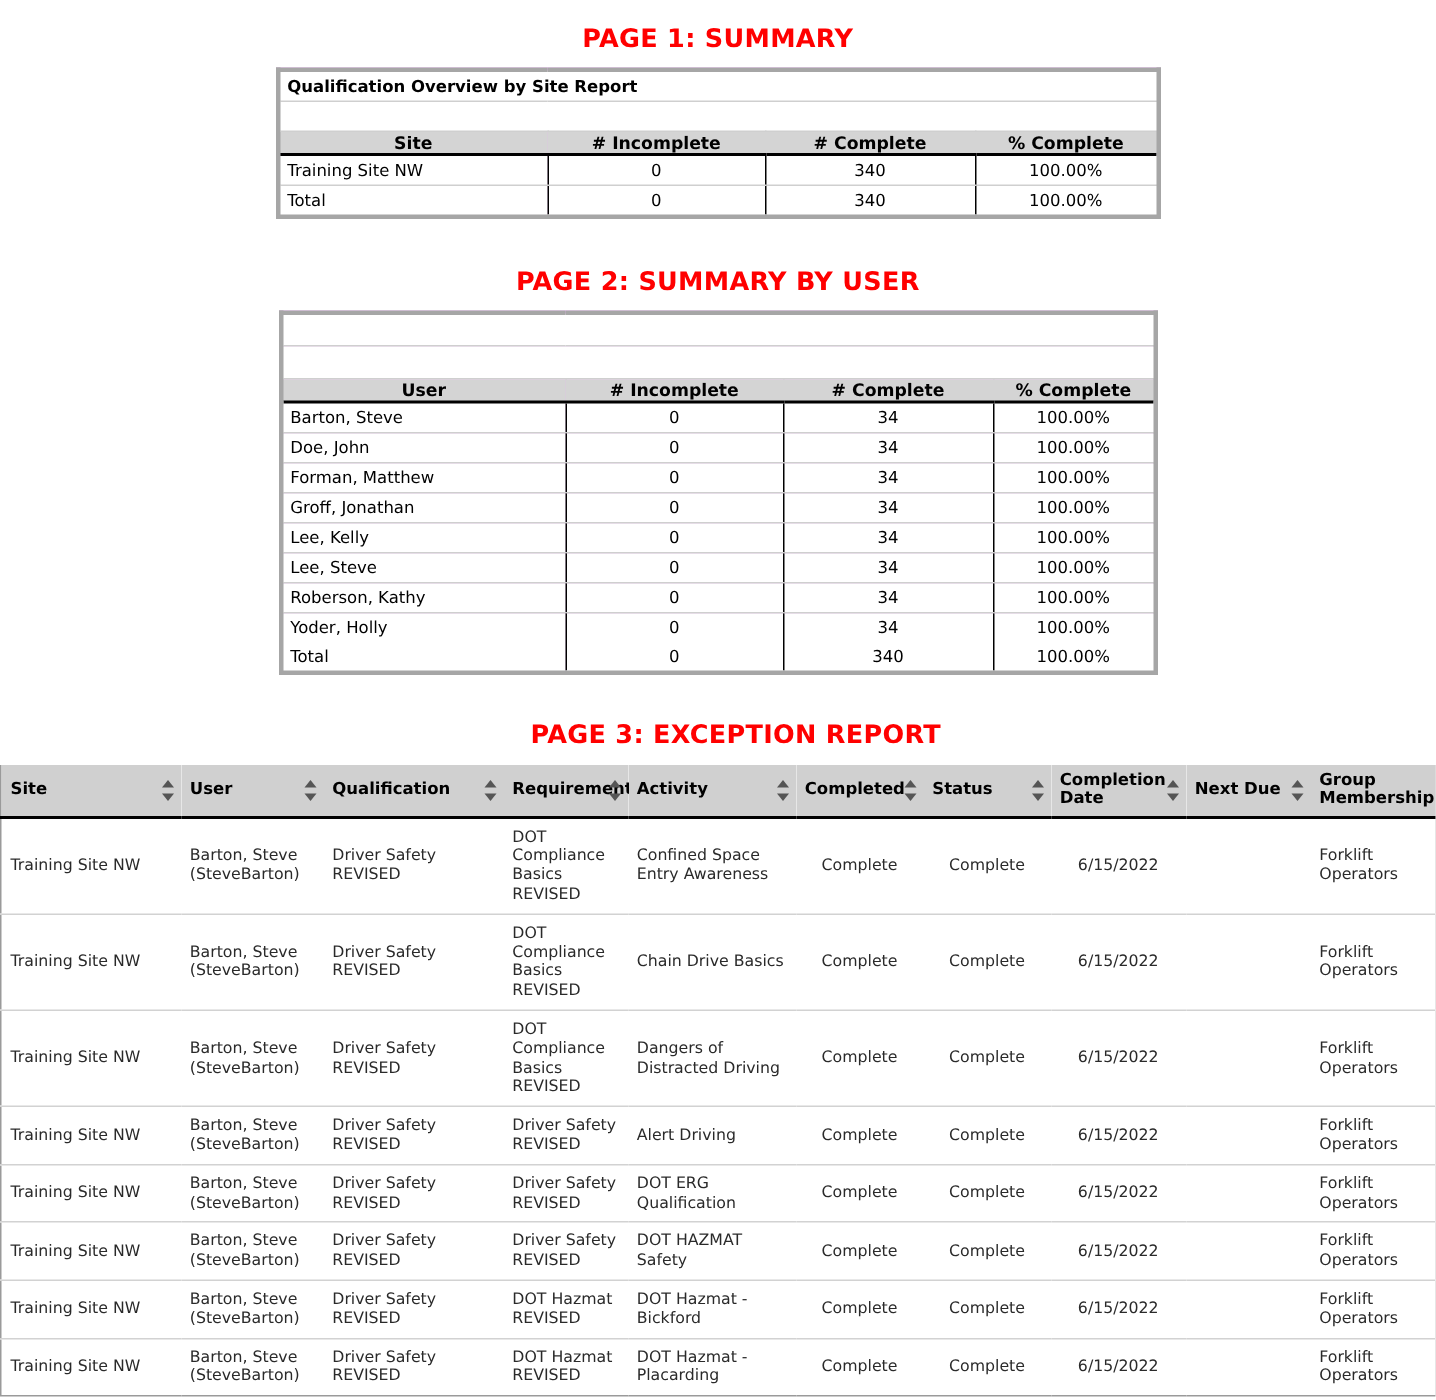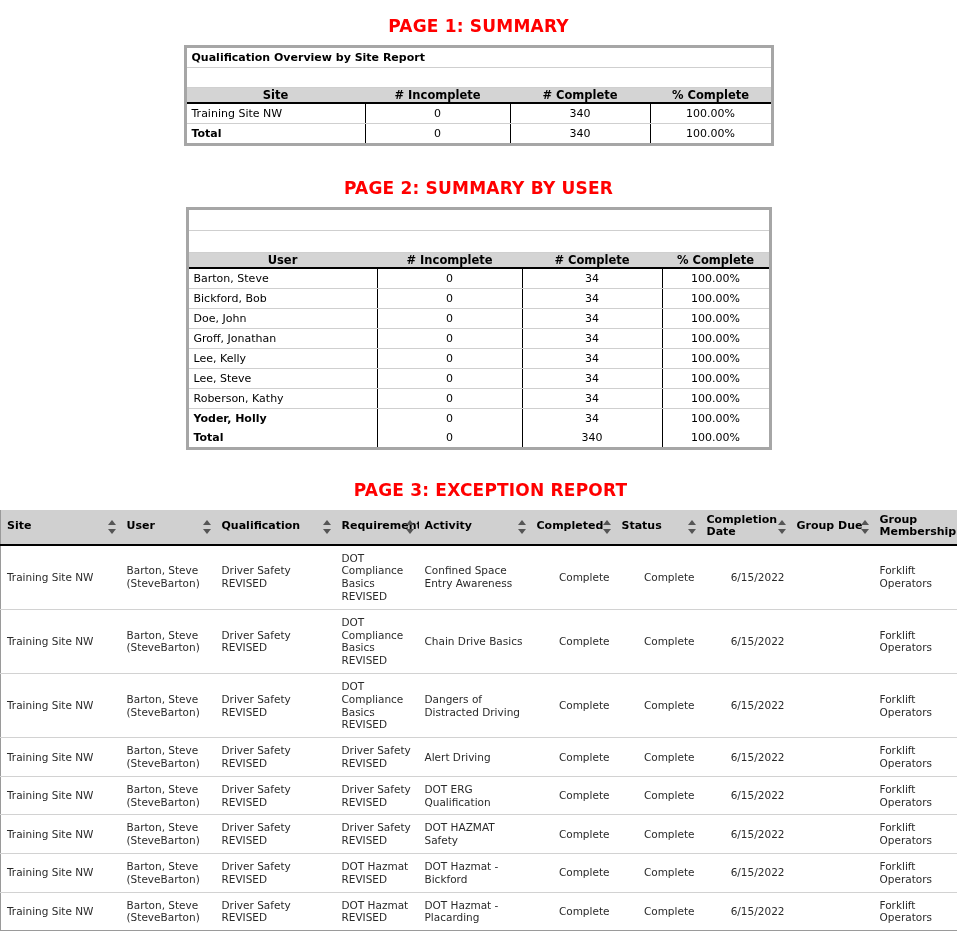--- a/index.html
+++ b/index.html
@@ -63,21 +63,21 @@
   .colhead:first-child { border-left: 2px solid #000; }
   table.summary tbody td {
     font-size: 11px;
     padding: 3px 5px;
     border-right: 1px solid #000;
     border-bottom: 1px solid #cfcfcf;
     background: #fff;
   }
   table.summary tbody td:first-child { text-align: left; border-left: 2px solid #000; }
   table.summary tbody td.num { text-align: center; }
-  table.summary tbody tr:last-child td { border-bottom: none; font-weight: bold; }
+  table.summary tbody tr:last-child td { border-bottom: none; font-weight: normal; }
   table.summary tbody tr:last-child td.num { font-weight: normal; }
   table.summary tbody td:last-child { border-right: none; }
 
   
   .t1 .c-site { width: 180px; }
   .t1 .c-inc  { width: 145px; }
   .t1 .c-com  { width: 140px; }
   .t1 .c-pct  { width: 122px; }
   
   .t2 .c-user { width: 190px; }
@@ -128,21 +128,21 @@
   table.grid tbody td {
     padding: 6px 6px;
     border-bottom: 1px solid #d2d2d2;
     vertical-align: middle;
     line-height: 1.22;
     background: #fff;
     word-wrap: break-word;
     overflow-wrap: break-word;
   }
   table.grid tbody tr:last-child td { border-bottom: 1px solid #9a9a9a; }
-  td.ctr { text-align: right; }
+  td.ctr { text-align: center; }
 
   
   col.w-site { width: 120px; }
   col.w-user { width: 95px; }
   col.w-qual { width: 120px; }
   col.w-req  { width: 83px; }
   col.w-act  { width: 112px; }
   col.w-cmp  { width: 85px; }
   col.w-sta  { width: 85px; }
   col.w-cdt  { width: 90px; }
@@ -210,27 +210,27 @@
         </tr>
         </tbody>
         <tbody id="p2-rows">
           <tr>
             <td>Barton, Steve</td>
             <td class="num">0</td>
             <td class="num">34</td>
             <td class="num">100.00%</td>
           </tr>
           <tr>
-            <td>Bickford, Bob</td>
-            <td class="num">0</td>
-            <td class="num">34</td>
-            <td class="num">100.00%</td>
-          </tr>
-          <tr>
             <td>Doe, John</td>
+            <td class="num">0</td>
+            <td class="num">34</td>
+            <td class="num">100.00%</td>
+          </tr>
+          <tr>
+            <td>Forman, Matthew</td>
             <td class="num">0</td>
             <td class="num">34</td>
             <td class="num">100.00%</td>
           </tr>
           <tr>
             <td>Groff, Jonathan</td>
             <td class="num">0</td>
             <td class="num">34</td>
             <td class="num">100.00%</td>
           </tr>
@@ -315,21 +315,21 @@
                 <i class="down"></i>
               </span></th>
             <th><span class="hlabel">Status</span><span class="sorter">
                 <i class="up"></i>
                 <i class="down"></i>
               </span></th>
             <th><span class="hlabel">Completion Date</span><span class="sorter">
                 <i class="up"></i>
                 <i class="down"></i>
               </span></th>
-            <th><span class="hlabel">Group Due</span><span class="sorter">
+            <th><span class="hlabel">Next Due</span><span class="sorter">
                 <i class="up"></i>
                 <i class="down"></i>
               </span></th>
             <th><span class="hlabel">Group Membership</span></th>
           </tr>
       </thead>
       <tbody id="p3-rows">
           <tr>
             <td>Training Site NW</td>
             <td>Barton, Steve (SteveBarton)</td>

